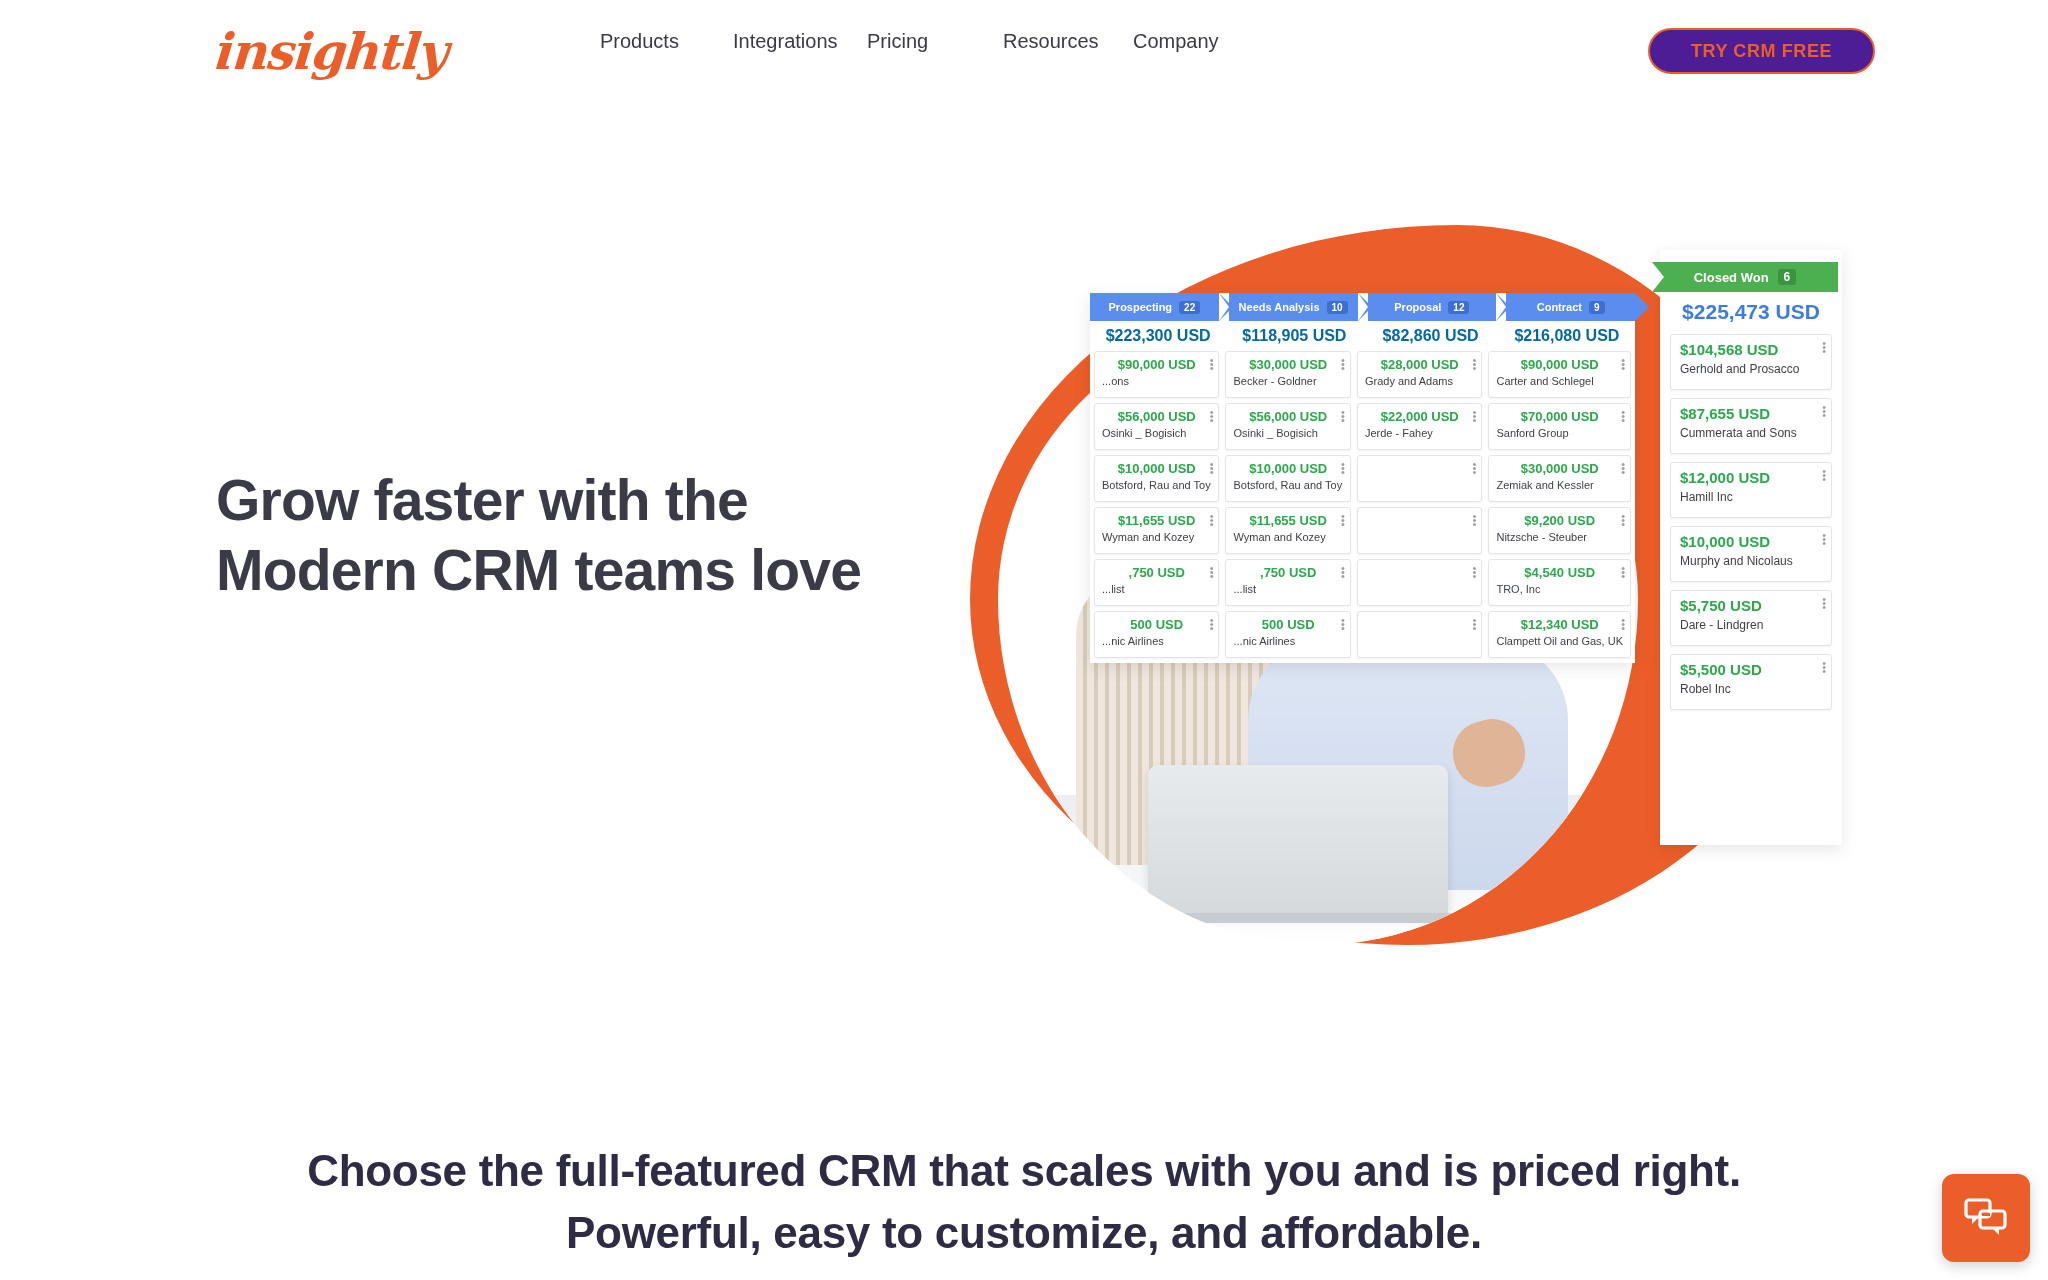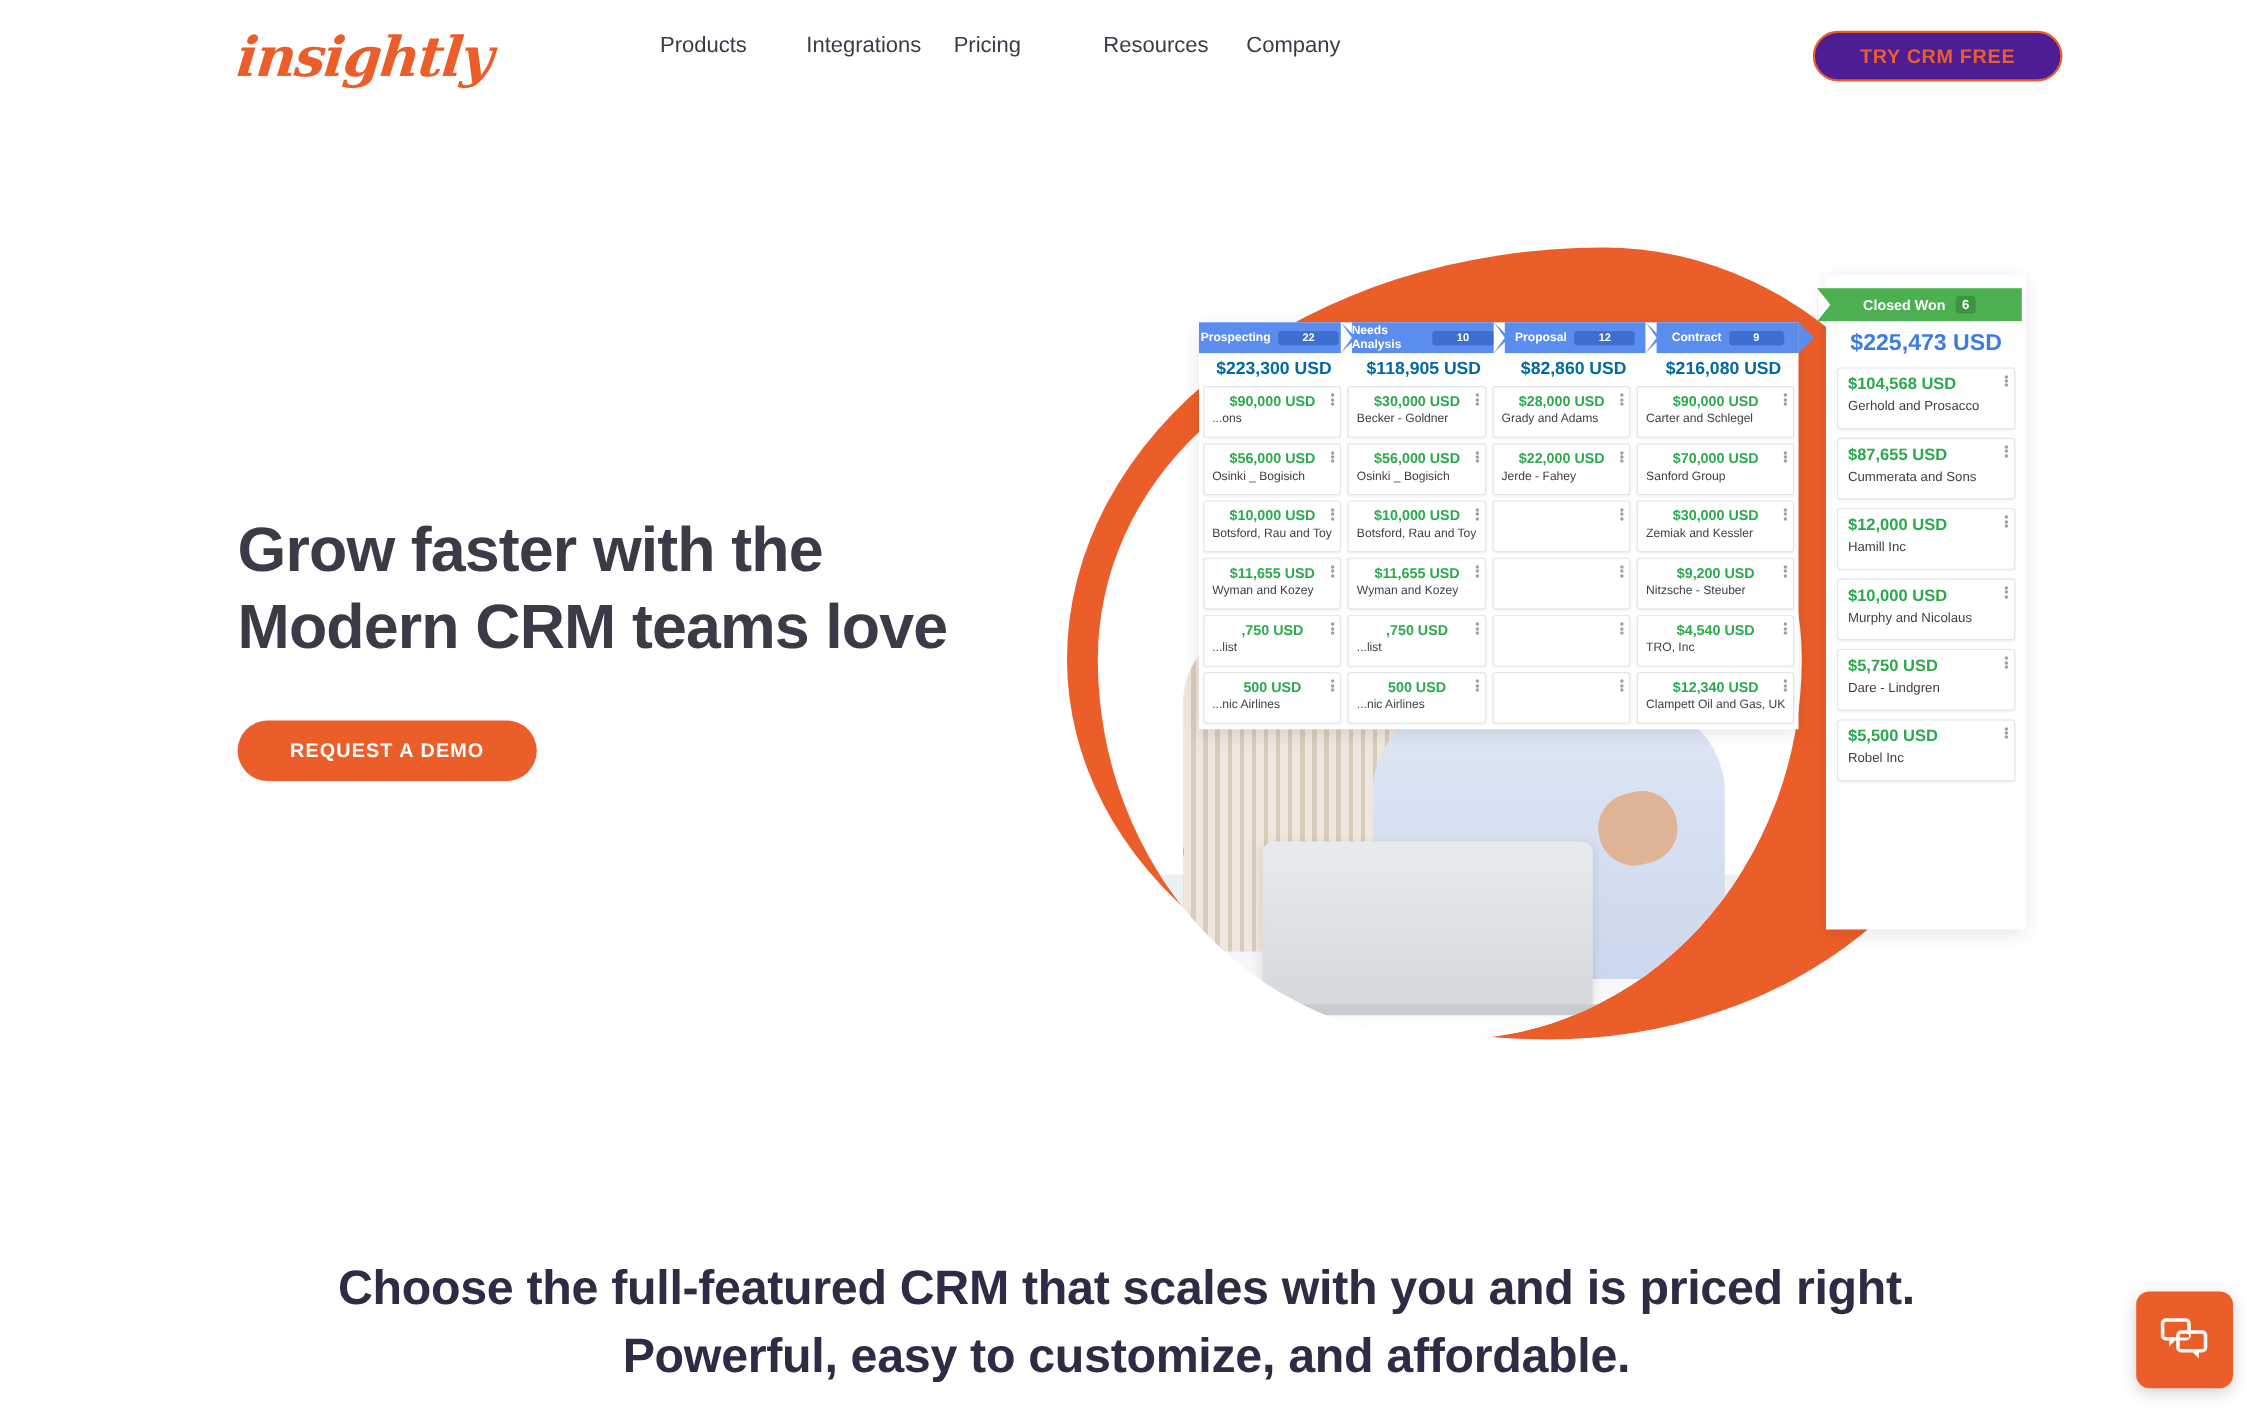--- a/index.html
+++ b/index.html
@@ -170,21 +170,21 @@
     z-index:2;
   }
   .stage:before {
     content:""; position:absolute; left:-10px; top:0;
     border-left:10px solid #fff;
     border-top:14px solid transparent; border-bottom:14px solid transparent;
     z-index:3;
   }
   .stage:first-child:before{ display:none; }
   .stage .cnt {
-    background:#3f6ed1; border-radius:3px; padding:1px 22px;
+    background:#3f6ed1; border-radius:3px; padding:1px 5px;
     font-size:10px; font-weight:700;
   }
   .totals { display:flex; margin-top:6px; }
   .total {
     flex:1; text-align:center; color:#0369a1;
     font-size:16px; font-weight:700;
   }
   .cols { display:flex; margin-top:6px; gap:6px; padding:0 4px; }
   .col { flex:1; display:flex; flex-direction:column; gap:5px; }
   .card {
@@ -267,21 +267,20 @@
     </nav>
 
     <div class="login">Login</div>
     <div class="try-btn">TRY CRM FREE</div>
   </div>
 
   <h1 class="hero-title">
     <span class="l1">Grow faster with the</span>
     <span class="l2">Modern CRM teams love</span>
   </h1>
-  <div class="demo-btn">REQUEST A DEMO</div>
 
   <div class="art">
     <div class="blob"></div>
 
     <div class="photo">
       <div class="photo-inner">
         <div class="desk"></div>
         <div class="person-w">
           <div class="pw-hair"></div>
             <div class="pw-hair2"></div>

